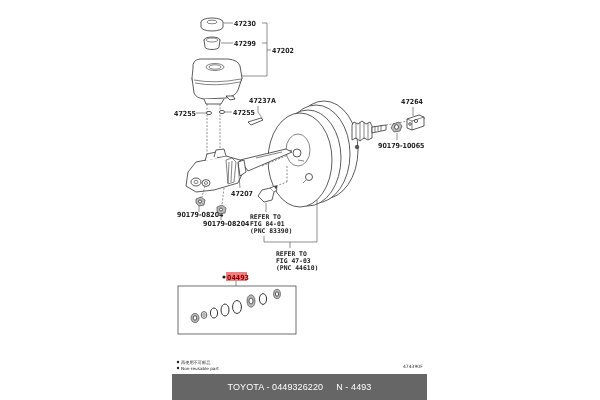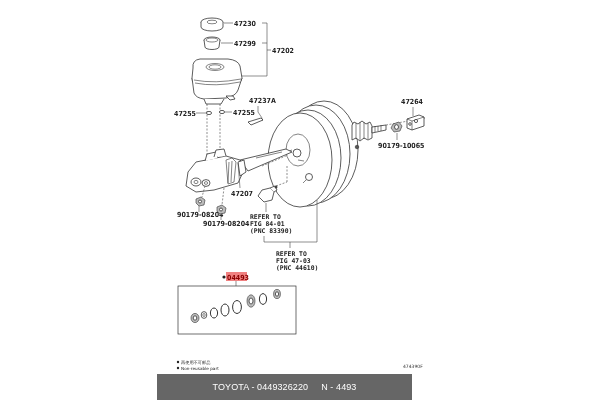--- a/index.html
+++ b/index.html
@@ -8,21 +8,21 @@
   .lbl { font-family:"DejaVu Sans Condensed","DejaVu Sans", sans-serif; font-size:7px; font-weight:bold; fill:#222; }
   .ref { font-family:"DejaVu Sans Mono", monospace; font-size:6.4px; font-weight:bold; fill:#222; }
   .note { font-family:"DejaVu Sans", sans-serif; font-size:4.2px; fill:#222; }
   .code { font-family:"DejaVu Sans", sans-serif; font-size:4.5px; fill:#333; }
   .part { fill:#fff; stroke:#333; stroke-width:0.8; }
   .thin { fill:none; stroke:#333; stroke-width:0.6; }
   .lead { fill:none; stroke:#444; stroke-width:0.6; }
   .dash { fill:none; stroke:#444; stroke-width:0.6; stroke-dasharray:2 1.5; }
   .shade { fill:#bbb; stroke:#333; stroke-width:0.6; }
   .dark { fill:#555; stroke:#222; stroke-width:0.5; }
-  #footer-bar { position:absolute; left:157px; top:374px; width:255px; height:26px; background:#666666; display:flex; align-items:center; justify-content:center; color:#ffffff; font-family:"Liberation Sans", sans-serif; font-size:9px; letter-spacing:0.1px; }
+  #footer-bar { position:absolute; left:172px; top:374px; width:255px; height:26px; background:#666666; display:flex; align-items:center; justify-content:center; color:#ffffff; font-family:"Liberation Sans", sans-serif; font-size:9px; letter-spacing:0.1px; }
   #footer-bar span { white-space:pre; }
   .hl { fill:#f08080; }
 </style>
 </head>
 <body>
 
 <svg id="diagram" viewBox="0 0 600 400" xmlns="http://www.w3.org/2000/svg">
 
   <g>
     <ellipse cx="212" cy="22" rx="11" ry="4" class="part"></ellipse>

